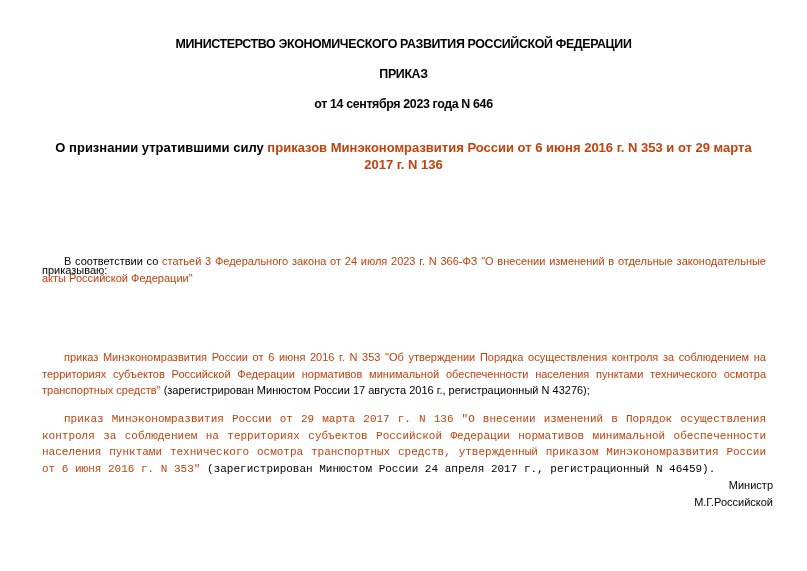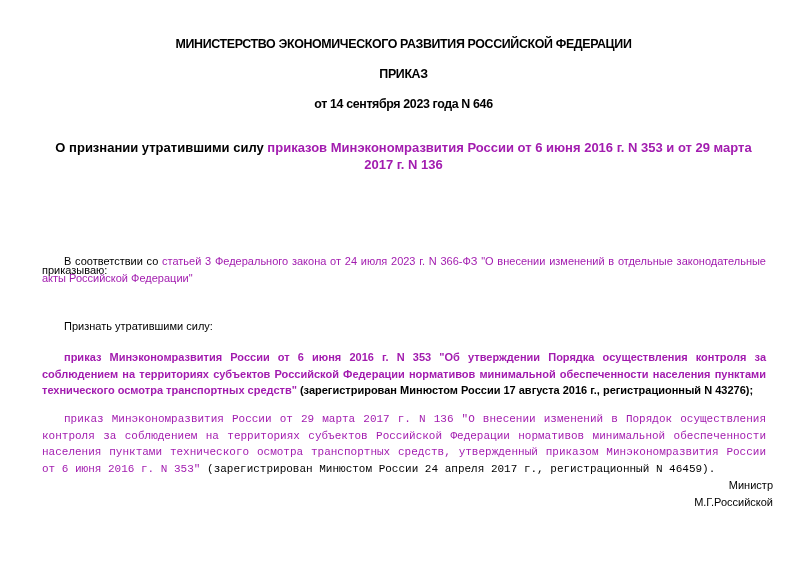--- a/index.html
+++ b/index.html
@@ -38,35 +38,35 @@
       position: absolute;
       left: 40px;
       width: 727px;
       top: 139px;
       text-align: center;
       font-weight: bold;
       font-size: 13px;
       line-height: 17px;
     }
     .link {
-      color: #a21caf;
+      color: #c2410c;
     }
     .para {
       position: absolute;
       left: 42px;
       width: 724px;
       font-size: 11px;
       line-height: 16.5px;
       text-align: justify;
     }
     .indent { text-indent: 22px; margin-top: 40px; }
     .p1 { top: 213px; }
     .p-prikazyvayu { top: 262px; }
     .p-priznat { top: 278px; }
-    .p2 { top: 309px; font-weight: bold; }
+    .p2 { top: 309px; }
     .p3 { top: 371px; font-family: Liberation Mono, monospace; }
     .sign {
       position: absolute;
       right: 42px;
       text-align: center;
       font-size: 11px;
       line-height: 17px;
     }
     .sign-title { top: 477px; }
     .sign-name { top: 494px; }
@@ -82,21 +82,20 @@
 
   <div class="title">
     <span>О признании утратившими силу </span><span class="link">приказов Минэкономразвития России от 6 июня 2016 г. N 353 и от 29 марта 2017 г. N 136</span>
   </div>
 
   <div class="para indent p1">
     <span>В соответствии со </span><span class="link">статьей 3 Федерального закона от 24 июля 2023 г. N 366-ФЗ "О внесении изменений в отдельные законодательные акты Российской Федерации"</span>
   </div>
 
   <div class="para p-prikazyvayu">приказываю:</div>
-  <div class="para indent p-priznat">Признать утратившими силу:</div>
 
   <div class="para indent p2">
     <span class="link">приказ Минэкономразвития России от 6 июня 2016 г. N 353 "Об утверждении Порядка осуществления контроля за соблюдением на территориях субъектов Российской Федерации нормативов минимальной обеспеченности населения пунктами технического осмотра транспортных средств"</span><span> (зарегистрирован Минюстом России 17 августа 2016 г., регистрационный N 43276);</span>
   </div>
 
   <div class="para indent p3">
     <span class="link">приказ Минэкономразвития России от 29 марта 2017 г. N 136 "О внесении изменений в Порядок осуществления контроля за соблюдением на территориях субъектов Российской Федерации нормативов минимальной обеспеченности населения пунктами технического осмотра транспортных средств, утвержденный приказом Минэкономразвития России от 6 июня 2016 г. N 353"</span><span> (зарегистрирован Минюстом России 24 апреля 2017 г., регистрационный N 46459).</span>
   </div>
 
   <div class="sign sign-title">Министр</div>

